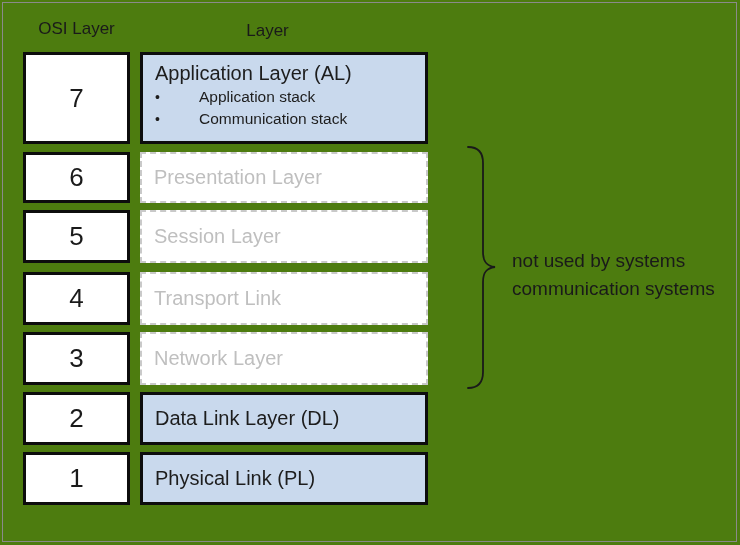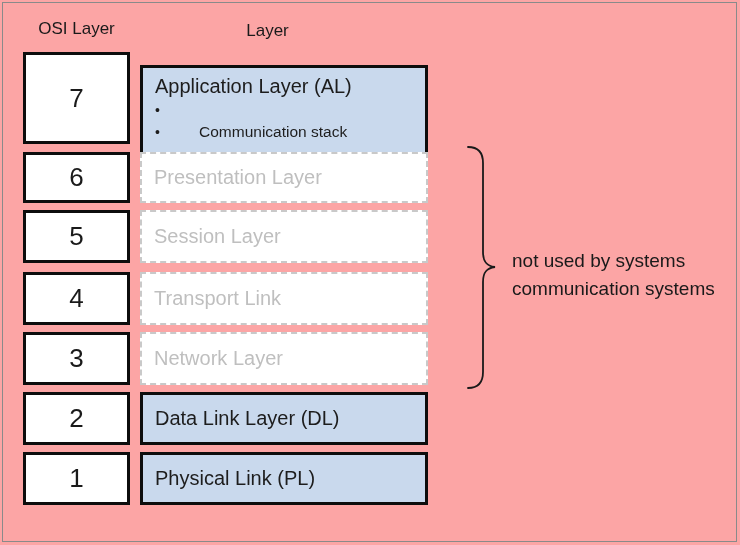--- a/index.html
+++ b/index.html
@@ -1,19 +1,19 @@
 <!DOCTYPE html>
 <html><head>
 <meta charset="utf-8">
 <style>
   html,body{margin:0;padding:0;background:#fff;}
   #page{
     position:relative;
     width:740px;height:545px;
-    background:#fca5a5;
+    background:#4d7c0f;
     font-family:"Liberation Sans", sans-serif;
     overflow:hidden;
     box-sizing:border-box;
   }
   #frame{
     position:absolute;left:2px;top:2px;right:3px;bottom:3px;
     border:1px solid #8a8a8a;
     pointer-events:none;
   }
   .col-header{
@@ -57,21 +57,21 @@
   
   .r7{top:52px;height:92px;}
   .r6{top:152px;height:51px;}
   .r5{top:210px;height:53px;}
   .r4{top:272px;height:53px;}
   .r3{top:332px;height:53px;}
   .r2{top:392px;height:53px;}
   .r1{top:452px;height:53px;}
 
   
-  #al-box{flex-direction:column;align-items:stretch;justify-content:flex-start;padding:5px 10px 4px 12px;margin-top:13px;}
+  #al-box{flex-direction:column;align-items:stretch;justify-content:flex-start;padding:5px 10px 4px 12px;}
   #al-title{font-size:20px;line-height:26px;color:#1d1d1d;}
   .al-bullet-row{display:flex;font-size:15.5px;line-height:22px;color:#1d1d1d;}
   .al-bullet-dot{width:44px;flex:0 0 44px;font-size:14px;}
   
   #brace-svg{position:absolute;left:0;top:0;pointer-events:none;}
   #annotation{
     position:absolute;left:512px;top:247px;
     font-size:19px;line-height:28px;color:#1a1a1a;
     white-space:nowrap;
   }
@@ -90,20 +90,21 @@
   <div class="numbox r5">5</div>
   <div class="numbox r4">4</div>
   <div class="numbox r3">3</div>
   <div class="numbox r2">2</div>
   <div class="numbox r1">1</div>
 
   <div id="al-box" class="namebox solid-blue r7">
     <div id="al-title">Application Layer (AL)</div>
     <div class="al-bullet-row">
       <span class="al-bullet-dot">•</span>
+      <span>Application stack</span>
     </div>
     <div class="al-bullet-row">
       <span class="al-bullet-dot">•</span>
       <span>Communication stack</span>
     </div>
   </div>
 
   <div class="namebox dashed r6">Presentation Layer</div>
   <div class="namebox dashed r5">Session Layer</div>
   <div class="namebox dashed r4">Transport Link</div>

